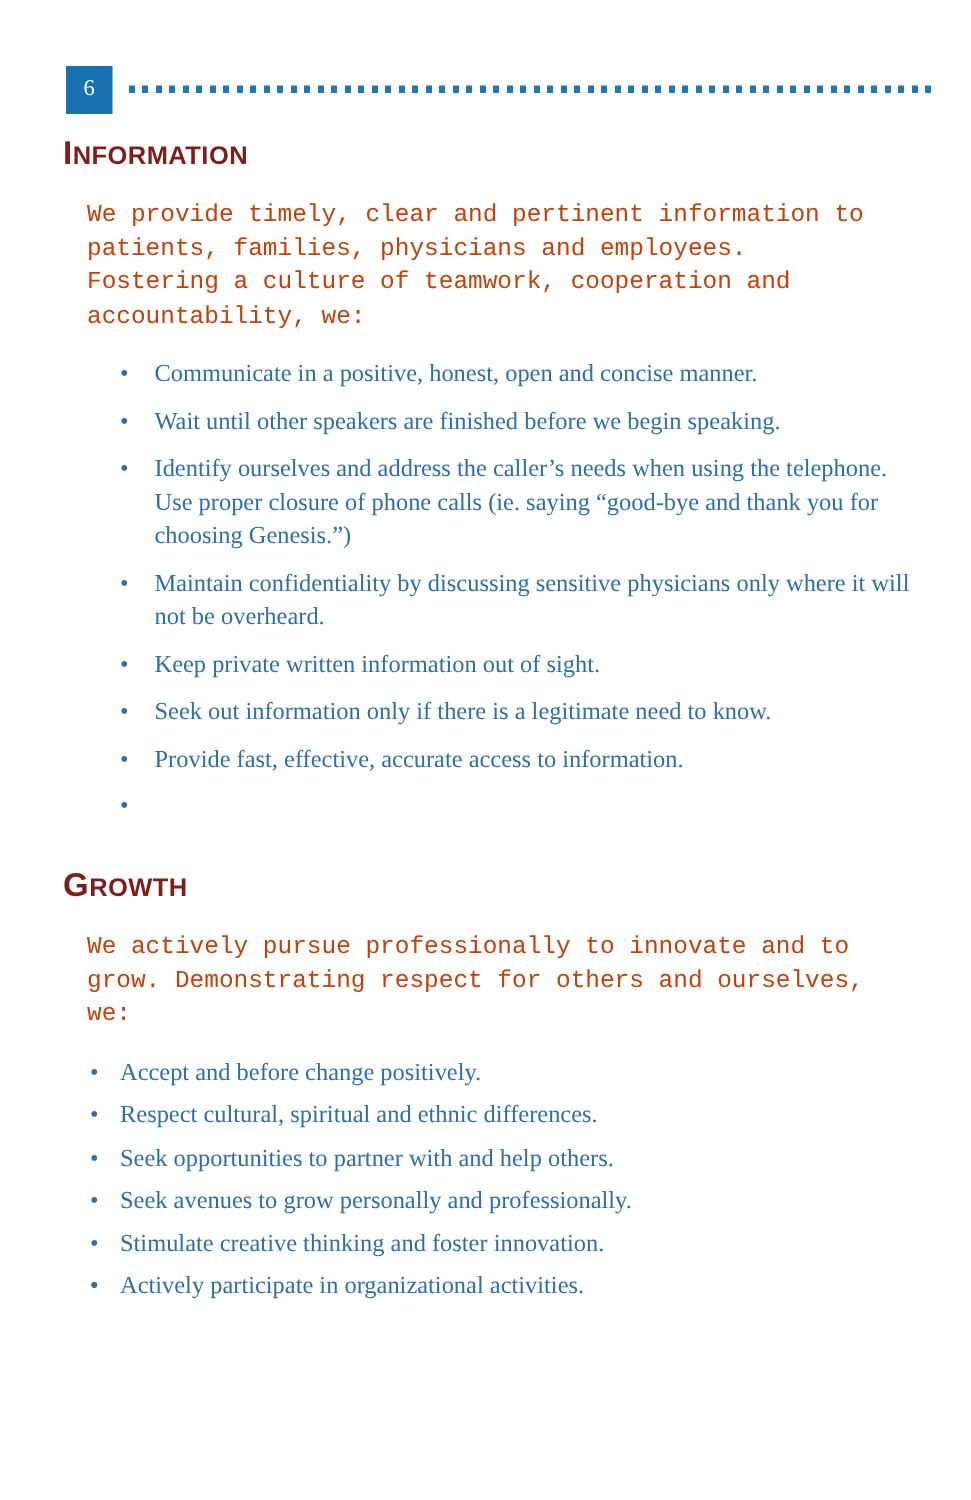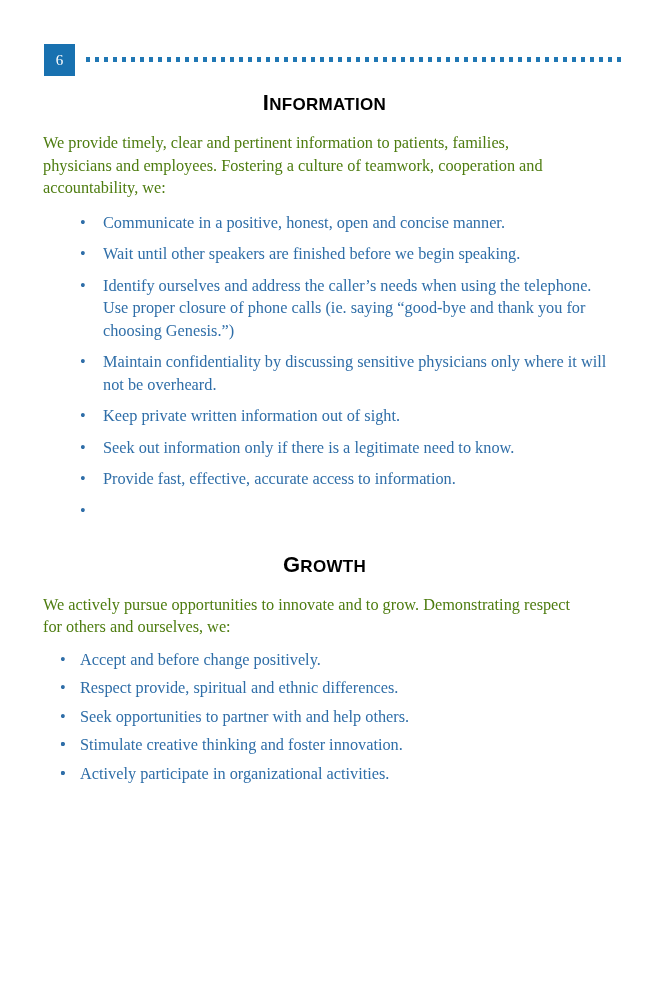--- a/index.html
+++ b/index.html
@@ -71,43 +71,42 @@
     position: absolute;
     left: 42px;
     top: 90px;
     width: 565px;
   }
 
   
   .section-heading {
     font-family: "Liberation Sans", sans-serif;
     font-weight: bold;
-    color: #000000;
+    color: #7f1d1d;
     letter-spacing: 0.3px;
     line-height: 1;
     white-space: nowrap;
-    text-align: center;
   }
   .section-heading .cap {
     font-size: 22px;
   }
   .section-heading .rest {
     font-size: 17px;
   }
 
   #heading-information { margin: 0 0 18px 0; }
   #heading-growth      { margin: 0 0 18px 0; }
 
   
   .body-paragraph {
-    font-family: Liberation Serif, serif;
+    font-family: Liberation Mono, monospace;
     font-size: 16.3px;
     line-height: 22.5px;
-    color: #4d7c0f;
-    margin: 1px;
+    color: #c2410c;
+    margin: 16px;
     width: 530px;
   }
 
   
   .bullet-list {
     list-style: none;
     margin: 0;
     padding: 0;
   }
 
@@ -195,37 +194,38 @@
       </li>
       <li class="bullet-item">
         <span class="bullet-dot">•</span>
       </li>
     </ul>
 
     <div class="section-gap"></div>
 
     <h2 class="section-heading" id="heading-growth"><span class="cap">G</span><span class="rest">ROWTH</span></h2>
 
-    <p class="body-paragraph">We actively pursue opportunities to innovate and to grow. Demonstrating respect for others and ourselves, we:</p>
+    <p class="body-paragraph">We actively pursue professionally to innovate and to grow. Demonstrating respect for others and ourselves, we:</p>
 
     <ul class="bullet-list list-growth">
       <li class="bullet-item">
         <span class="bullet-dot">•</span>
         <span>Accept and before change positively.</span>
       </li>
       <li class="bullet-item">
         <span class="bullet-dot">•</span>
-        <span>Respect provide, spiritual and ethnic differences.</span>
+        <span>Respect cultural, spiritual and ethnic differences.</span>
       </li>
       <li class="bullet-item">
         <span class="bullet-dot">•</span>
         <span>Seek opportunities to partner with and help others.</span>
       </li>
       <li class="bullet-item">
         <span class="bullet-dot">•</span>
+        <span>Seek avenues to grow personally and professionally.</span>
       </li>
       <li class="bullet-item">
         <span class="bullet-dot">•</span>
         <span>Stimulate creative thinking and foster innovation.</span>
       </li>
       <li class="bullet-item">
         <span class="bullet-dot">•</span>
       </li>
       <li class="bullet-item">
         <span class="bullet-dot">•</span>

